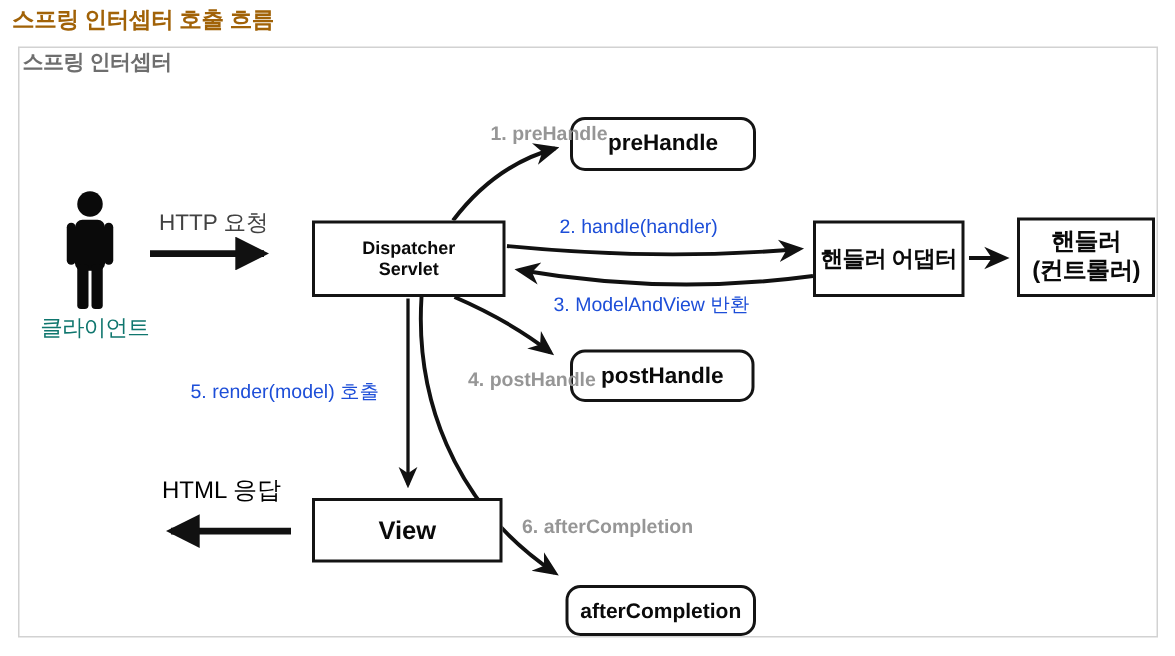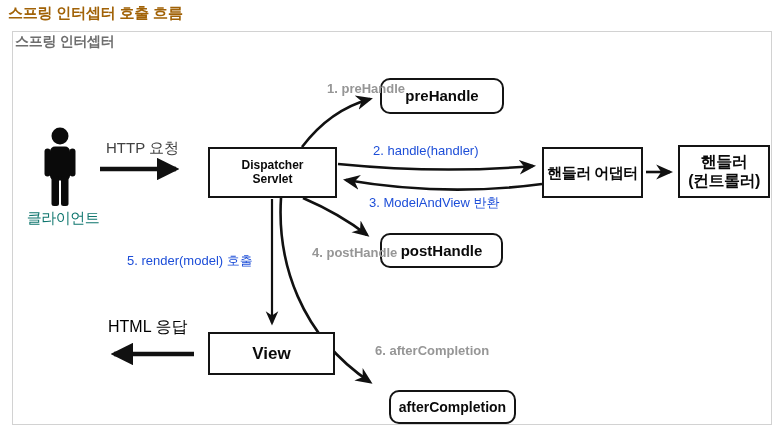--- a/index.html
+++ b/index.html
@@ -17,33 +17,33 @@
         display:flex;flex-direction:column;align-items:center;justify-content:center;
         text-align:center;color:#0a0a0a;font-weight:bold;line-height:1.15;}
   .rounded{border-radius:10px;}
 
   .n-dispatcher{left:208px;top:147px;width:129px;height:51px;font-size:12px;}
   .n-prehandle{left:380px;top:78px;width:124px;height:36px;font-size:15px;}
   .n-adapter{left:542px;top:147px;width:101px;height:51px;font-size:15px;letter-spacing:-0.5px;}
   .n-controller{left:678px;top:145px;width:92px;height:53px;font-size:16px;letter-spacing:-0.5px;}
   .n-posthandle{left:380px;top:233px;width:123px;height:35px;font-size:15px;}
   .n-view{left:208px;top:332px;width:127px;height:43px;font-size:17px;}
-  .n-aftercompletion{left:377px;top:390px;width:127px;height:34px;font-size:14px;margin-left:12px;}
+  .n-aftercompletion{left:377px;top:390px;width:127px;height:34px;font-size:14px;}
 
   .lbl{position:absolute;white-space:nowrap;}
   .lbl-gray{color:#1d4ed8;font-size:13px;}
   .lbl-gray-b{color:#969696;font-size:13px;font-weight:bold;}
   .l-http{left:106px;top:139px;font-size:15px;color:#424242;}
   .l-prehandle{left:287px;top:81px;margin-left:40px;}
   .l-handle{left:373px;top:143px;}
   .l-mav{left:369px;top:194px;}
   .l-posthandle{left:284px;top:245px;margin-left:28px;}
   .l-render{left:127px;top:252px;text-align:right;}
   .l-html{left:108px;top:317px;font-size:16px;color:#000000;}
-  .l-aftercompletion{left:348px;top:343px;margin-left:27px;}
+  .l-aftercompletion{left:348px;top:343px;}
 
   .actor-label{position:absolute;left:21px;top:209px;width:84px;text-align:center;font-size:15px;color:#0f766e;letter-spacing:-0.5px;}
 </style>
 </head>
 <body>
 
 <div id="stage">
 
   <div class="title">스프링 인터셉터 호출 흐름</div>
 

